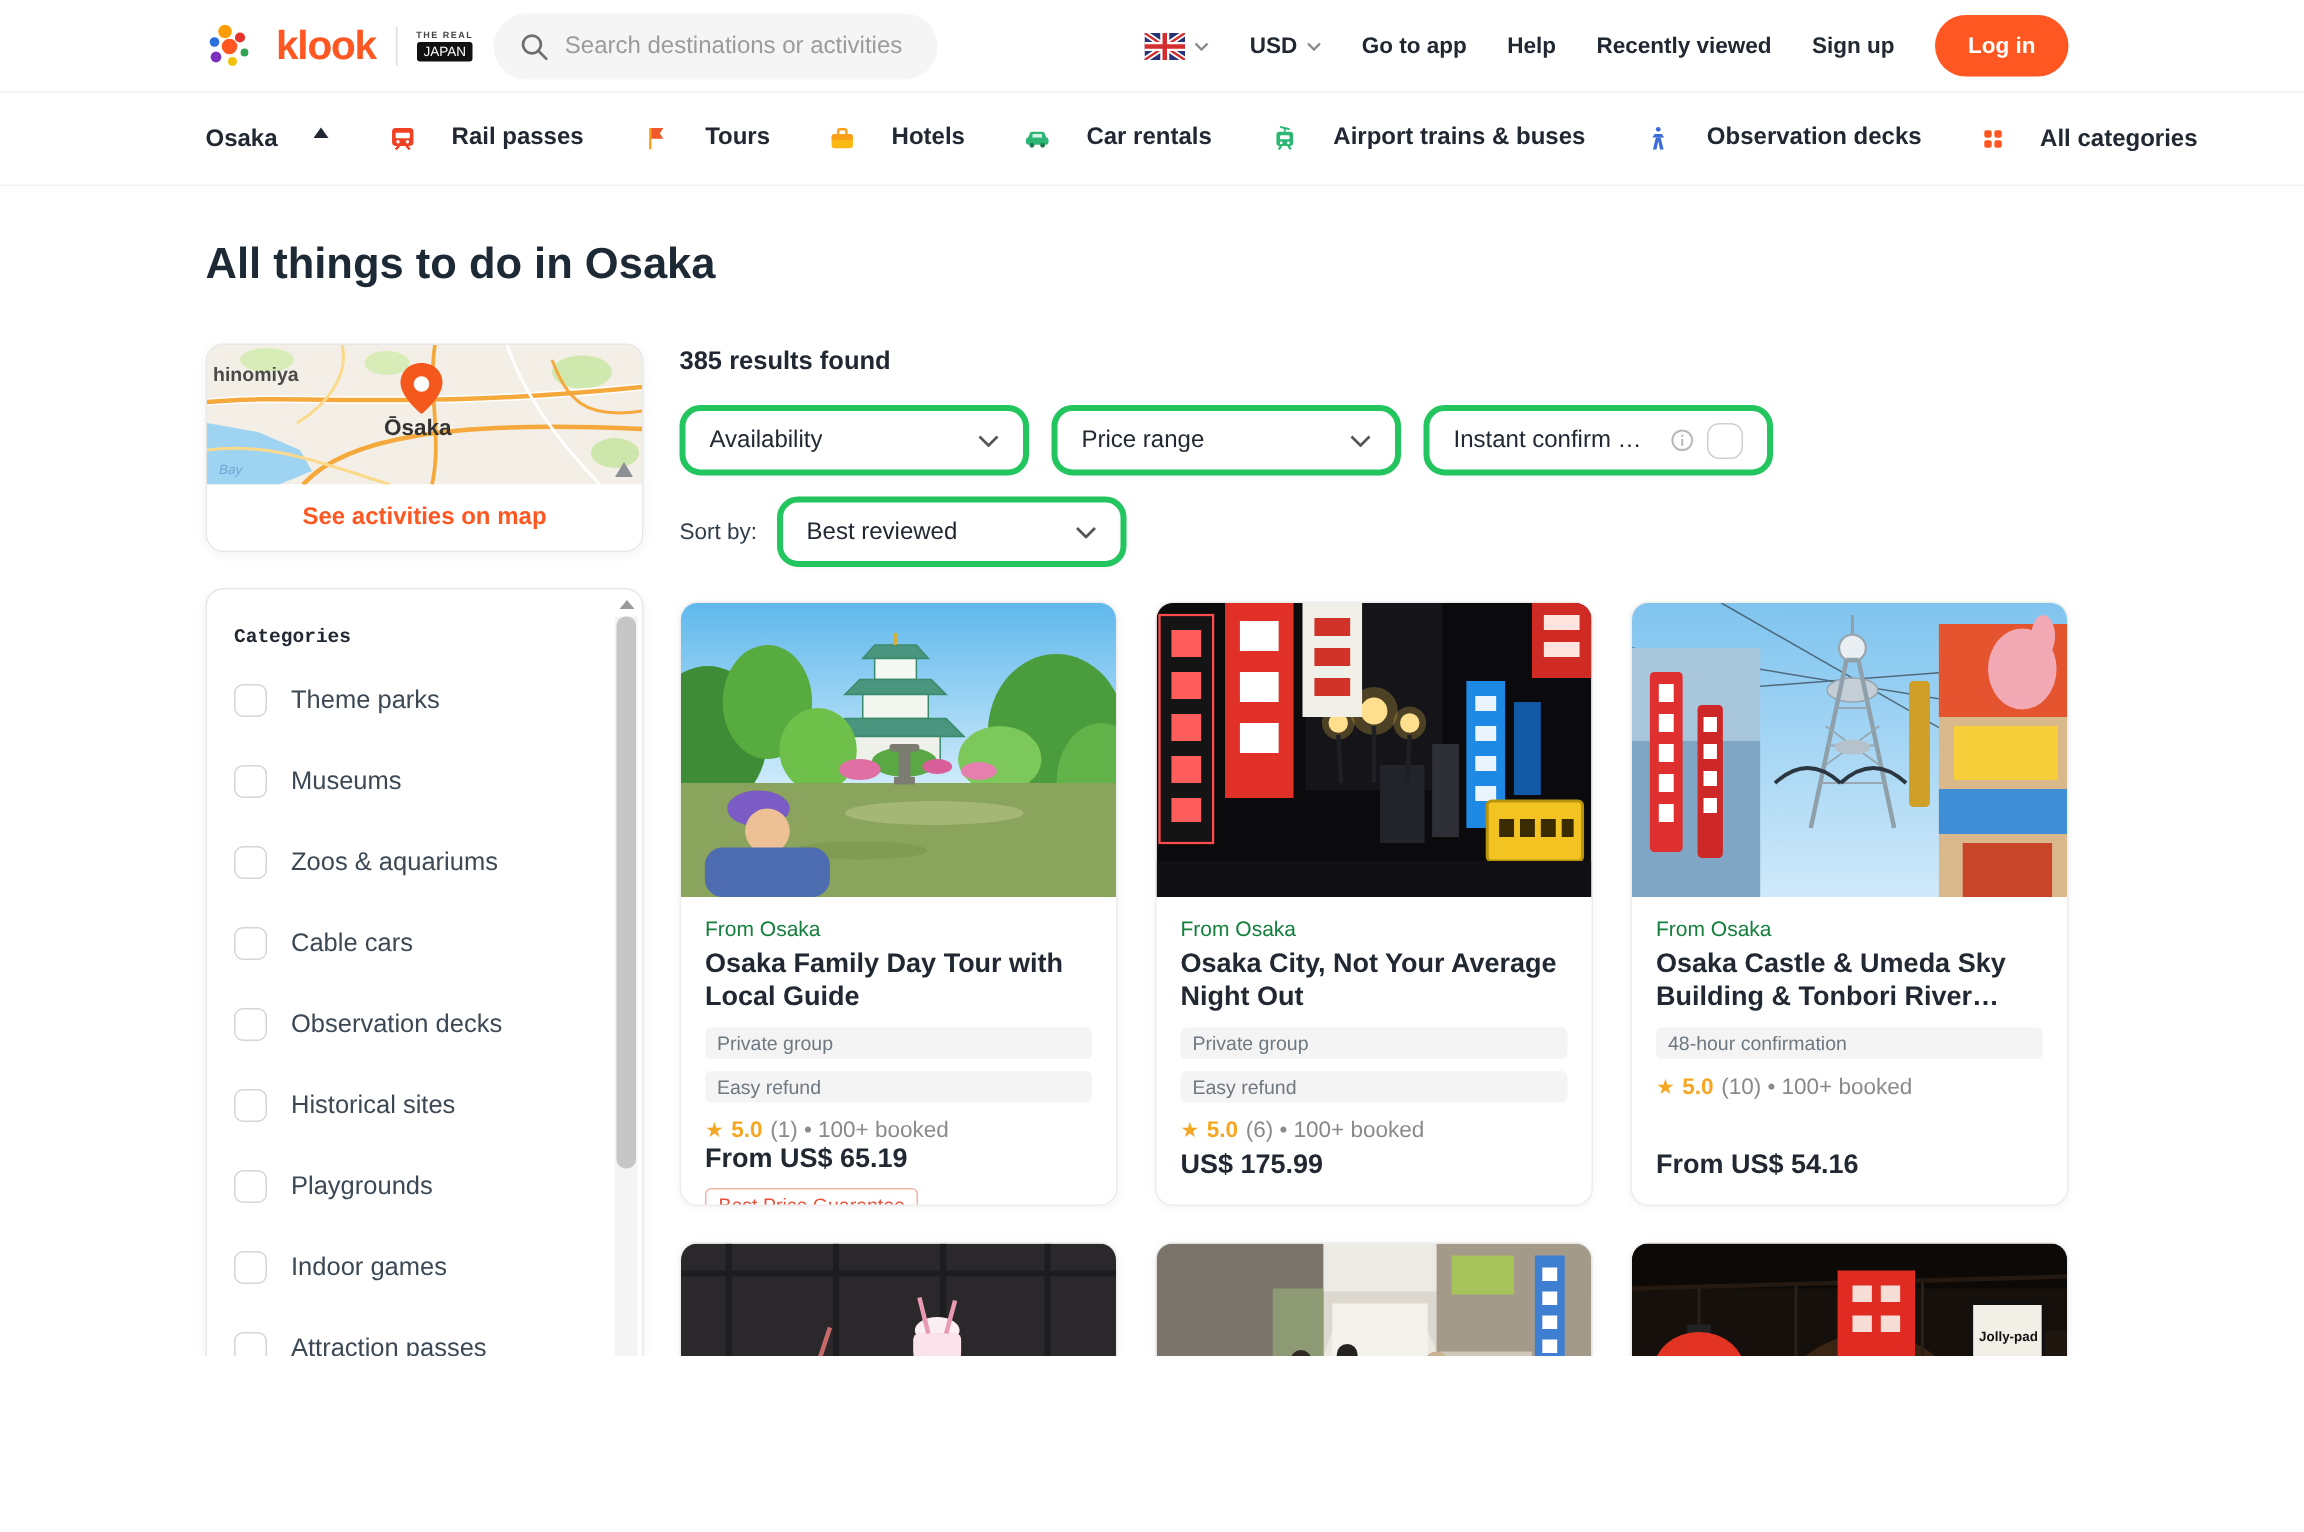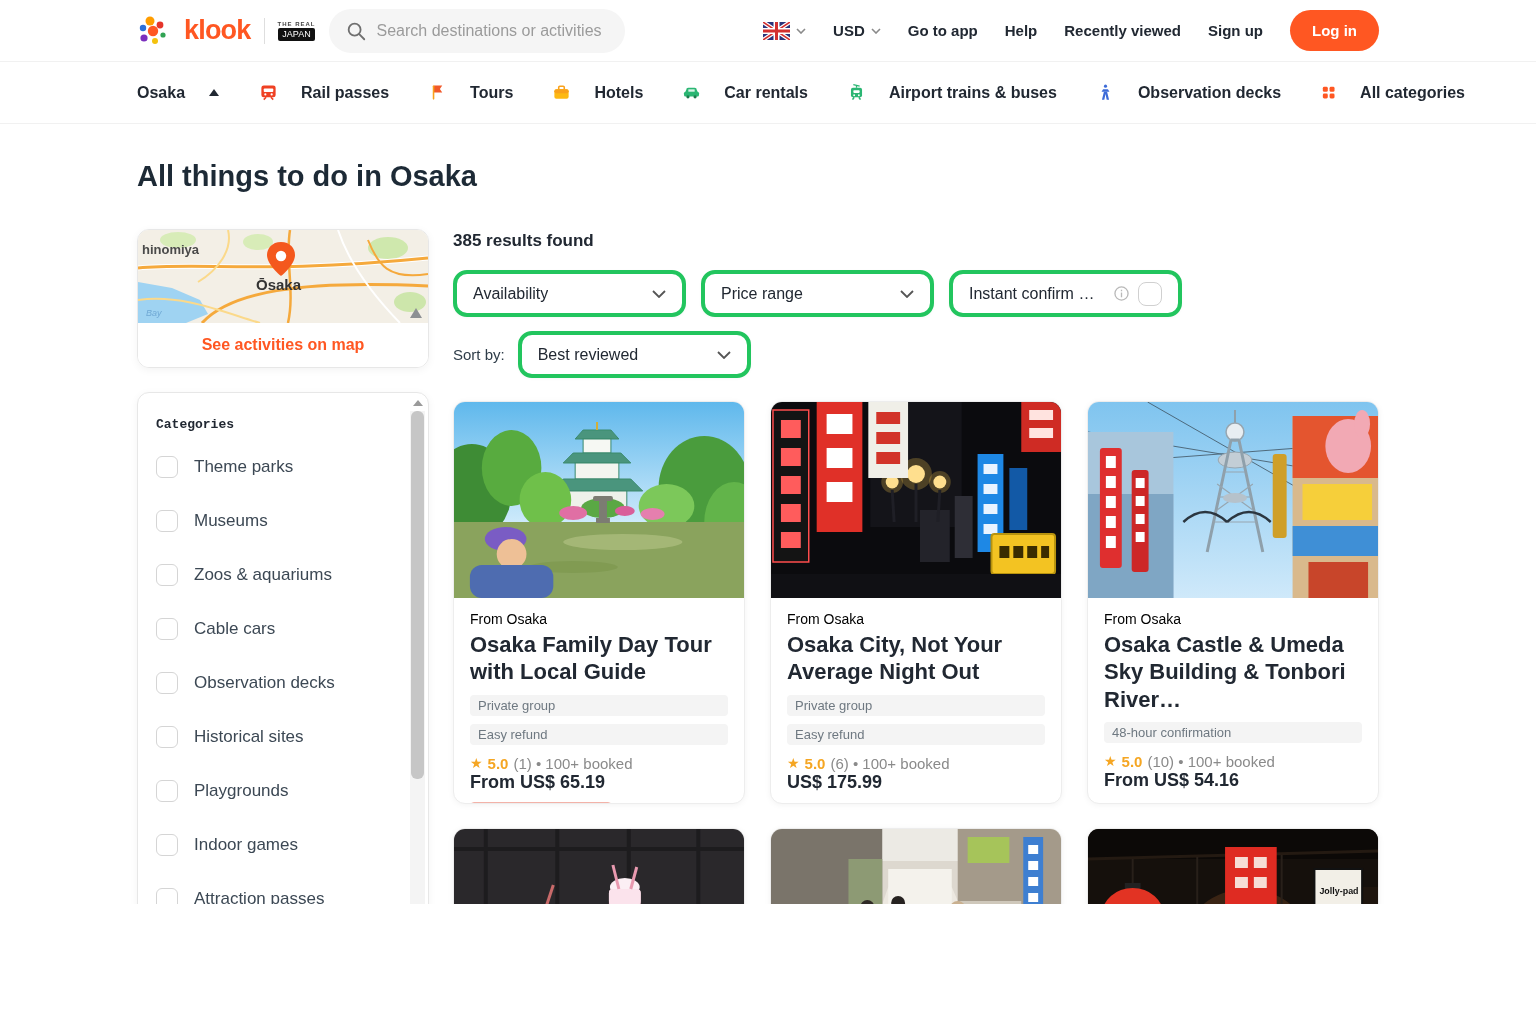--- a/index.html
+++ b/index.html
@@ -18,21 +18,21 @@
   .search-bar { margin-left:13px; width:296px; height:44px; background:#f5f5f5; border-radius:22px; display:flex; align-items:center; gap:10px; padding:0 16px; }
   .search-bar input { flex:1; border:none; outline:none; background:transparent; font-size:16px; color:#333; font-family:"Liberation Sans",sans-serif; }
   .search-bar input::placeholder { color:#9b9b9b; }
   .header-right { margin-left:auto; display:flex; align-items:center; gap:27px; font-size:15px; font-weight:700; }
   .hdr-link { cursor:pointer; white-space:nowrap; }
   .lang-sel, .cur-sel { display:flex; align-items:center; gap:6px; cursor:pointer; }
   .login-btn { background:#ff5722; color:#fff; border:none; border-radius:24px; font-size:15px; font-weight:700; padding:12px 22px; cursor:pointer; font-family:"Liberation Sans",sans-serif; }
 
   
   .nav { height:62px; display:flex; align-items:center; gap:39px; padding:0 137px; border-bottom:1px solid #f1f1f1; font-size:16px; font-weight:700; }
-  .nav-item { display:flex; align-items:center; gap:23px; cursor:pointer; white-space:nowrap; }
+  .nav-item { display:flex; align-items:flex-start; gap:23px; cursor:pointer; white-space:nowrap; }
 
   
   .page-title { margin:36px 137px 0; font-size:29px; font-weight:800; color:#1d2a36; }
   .main { display:flex; gap:24px; padding:0 137px; margin-top:36px; }
   .left-col { width:292px; flex:none; }
 
   .map-card { border:1px solid #e7e7e7; border-radius:12px; overflow:hidden; box-shadow:0 2px 8px rgba(0,0,0,.05); cursor:pointer; }
   .map-area { display:block; height:93px; }
   .map-cta { height:44px; display:flex; align-items:center; justify-content:center; color:#ff5722; font-weight:800; font-size:16px; background:#fff; }
 
@@ -56,22 +56,22 @@
   .pill-label { overflow:hidden; text-overflow:ellipsis; white-space:nowrap; }
   .pill-right { display:flex; align-items:center; gap:9px; }
   .round-check { width:24px; height:24px; border:1.5px solid #d0d0d0; border-radius:8px; background:#fff; flex:none; }
   .sort-row { display:flex; align-items:center; gap:13px; margin-top:14px; font-size:15px; color:#2f3d49; }
 
   .cards { display:grid; grid-template-columns:repeat(3,292px); gap:24px 25px; margin-top:23px; }
   .card { border:1px solid #ededed; border-radius:12px; overflow:hidden; background:#fff; box-shadow:0 1px 6px rgba(0,0,0,.05); display:flex; flex-direction:column; height:403px; cursor:pointer; }
   .card-img { height:196px; flex:none; }
   .card-img svg { display:block; width:100%; height:100%; }
   .card-body { padding:13px 16px 16px; display:flex; flex-direction:column; flex:1; }
-  .loc { font-size:14px; color:#000000; }
-  .card-title { font-size:22px; font-weight:800; color:#212832; line-height:1.24; margin-top:4px; }
+  .loc { font-size:14px; color:#15803d; }
+  .card-title { font-size:18px; font-weight:800; color:#212832; line-height:1.24; margin-top:4px; }
   .badges { display:flex; gap:8px; margin-top:9px;flex-direction:column; }
   .badge { background:#f4f4f4; color:#6e7881; font-size:13px; padding:3px 8px; border-radius:4px; white-space:nowrap; }
   .rating { margin-top:10px; font-size:15px; color:#8a8a8a; display:flex; align-items:center; gap:5px; }
   .star { color:#f5a623; font-size:14px; }
   .score { color:#f5a623; font-weight:800; }
   .price-wrap { margin-top:auto; }
   .price { font-size:18px; font-weight:800; color:#212832; }
   .price-badge { display:inline-block; margin-top:9px; border:1px solid #f3b2a8; color:#e8503a; font-size:13px; padding:3px 8px; border-radius:4px; }
 </style>
 </head>

